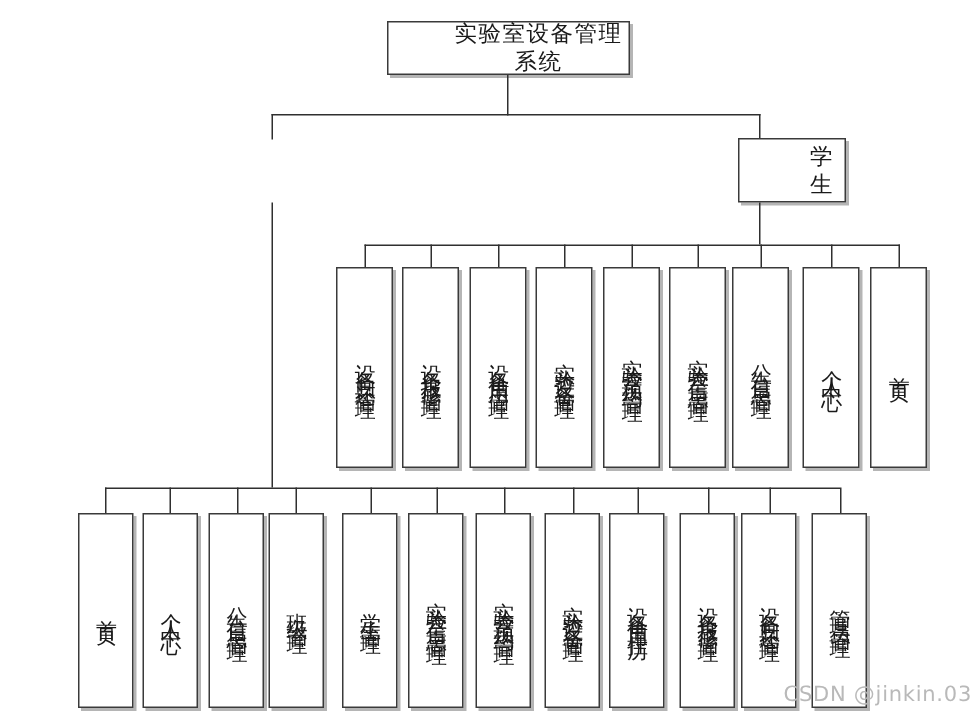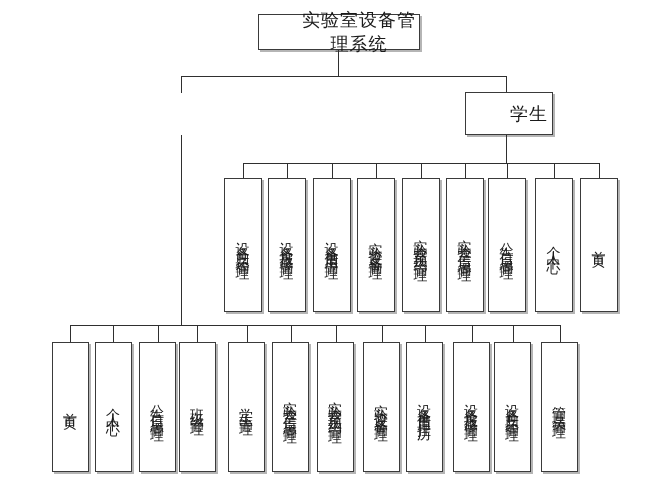--- a/index.html
+++ b/index.html
@@ -16,21 +16,21 @@
     position: absolute;
     box-sizing: border-box;
     background: #ffffff;
     border: 1px solid #3a3a3a;
     box-shadow: 2px 2px 0 0 #b5b5b5;
     display: flex;
     align-items: center;
     justify-content: center;
     text-align: center;
   }
-  .hnode { font-size: 18px; letter-spacing: 1px; padding-left: 40px; }
+  .hnode { font-size: 15px; letter-spacing: 1px; padding-left: 40px; }
   .vnode-text {
     writing-mode: vertical-rl;
     text-orientation: upright;
     font-size: 14px;
     line-height: 1;
     letter-spacing: 0.34em;
   }
   .line {
     position: absolute;
     background: #2f2f2f;
@@ -52,21 +52,21 @@
 
   <div class="node hnode" style="left:258px; top:14px; width:162px; height:36px;">
     <span>实验室设备管理系统</span>
   </div>
 
   <div class="line" style="left:338px; top:50px; width:1px; height:27px;"></div>
   <div class="line" style="left:181px; top:76px; width:326px; height:1px;"></div>
   <div class="line" style="left:181px; top:76px; width:1px; height:17px;"></div>
   <div class="line" style="left:506px; top:76px; width:1px; height:17px;"></div>
 
-  <div class="node hnode" style="left:465px; top:92px; width:88px; height:43px;justify-content:center;">
+  <div class="node hnode" style="left:492px; top:92px; width:72px; height:43px;justify-content:center;">
     <span>学生</span>
   </div>
 
   <div class="line" style="left:506px; top:135px; width:1px; height:28px;"></div>
   <div class="line" style="left:243px; top:163px; width:357px; height:1px;"></div>
   <div class="line" style="left:243px; top:163px; width:1px; height:16px;"></div>
   <div class="line" style="left:287px; top:163px; width:1px; height:16px;"></div>
   <div class="line" style="left:332px; top:163px; width:1px; height:16px;"></div>
   <div class="line" style="left:376px; top:163px; width:1px; height:16px;"></div>
   <div class="line" style="left:421px; top:163px; width:1px; height:16px;"></div>
@@ -148,14 +148,15 @@
   <div class="node" style="left:453px; top:342px; width:37px; height:130px;">
     <span class="vnode-text">设备报修管理</span>
   </div>
   <div class="node" style="left:494px; top:342px; width:37px; height:130px;">
     <span class="vnode-text">设备归还管理</span>
   </div>
   <div class="node" style="left:541px; top:342px; width:37px; height:130px;">
     <span class="vnode-text">管理员管理</span>
   </div>
 
+  <div class="watermark">CSDN @jinkin.03</div>
 
 </div>
 
 </body></html>

